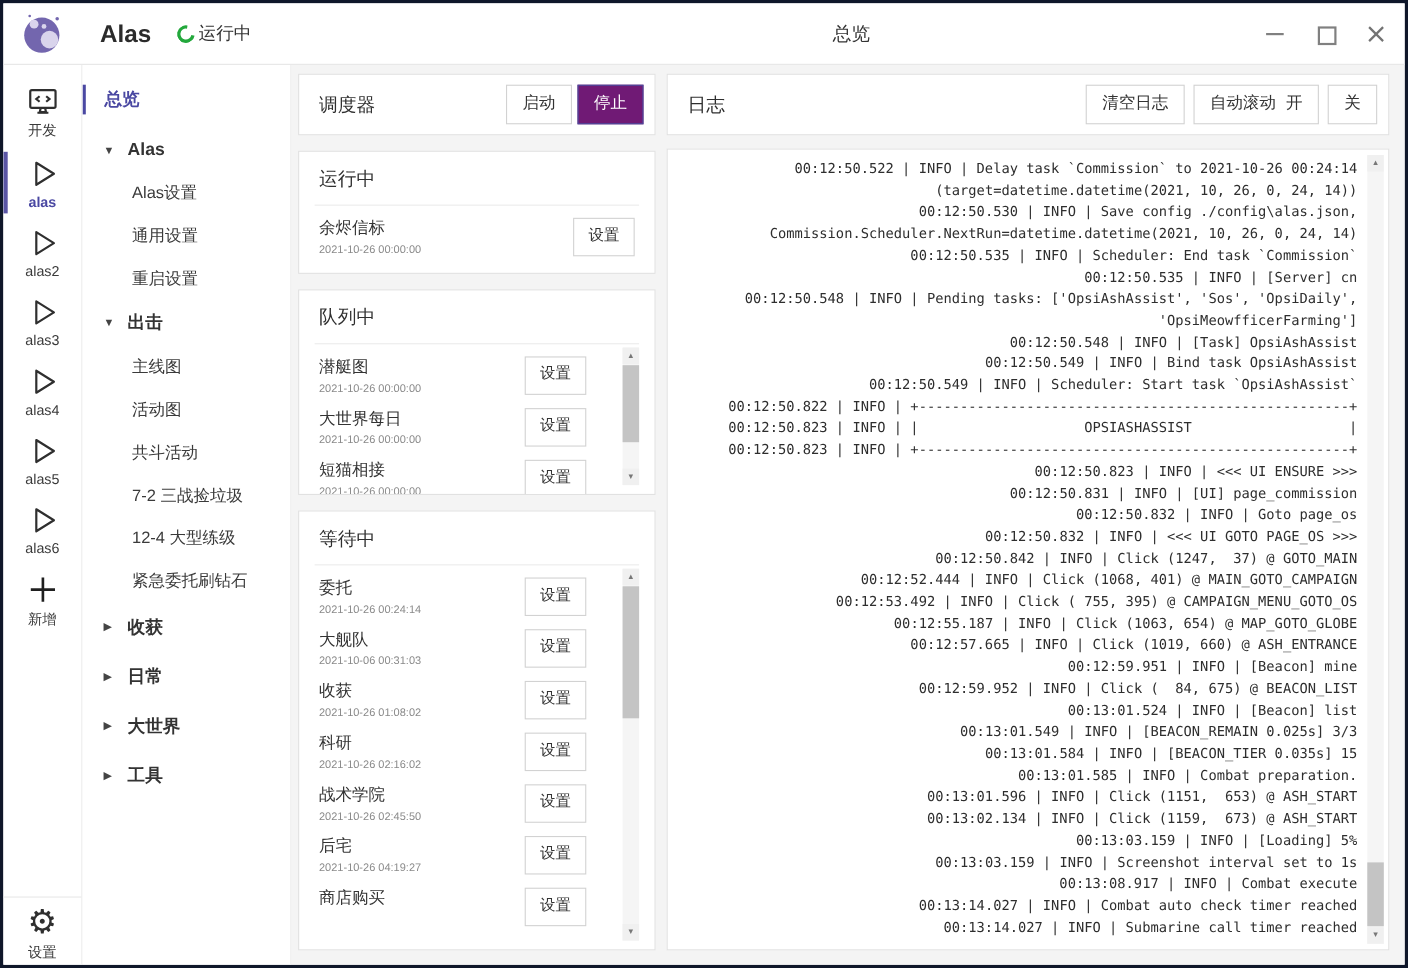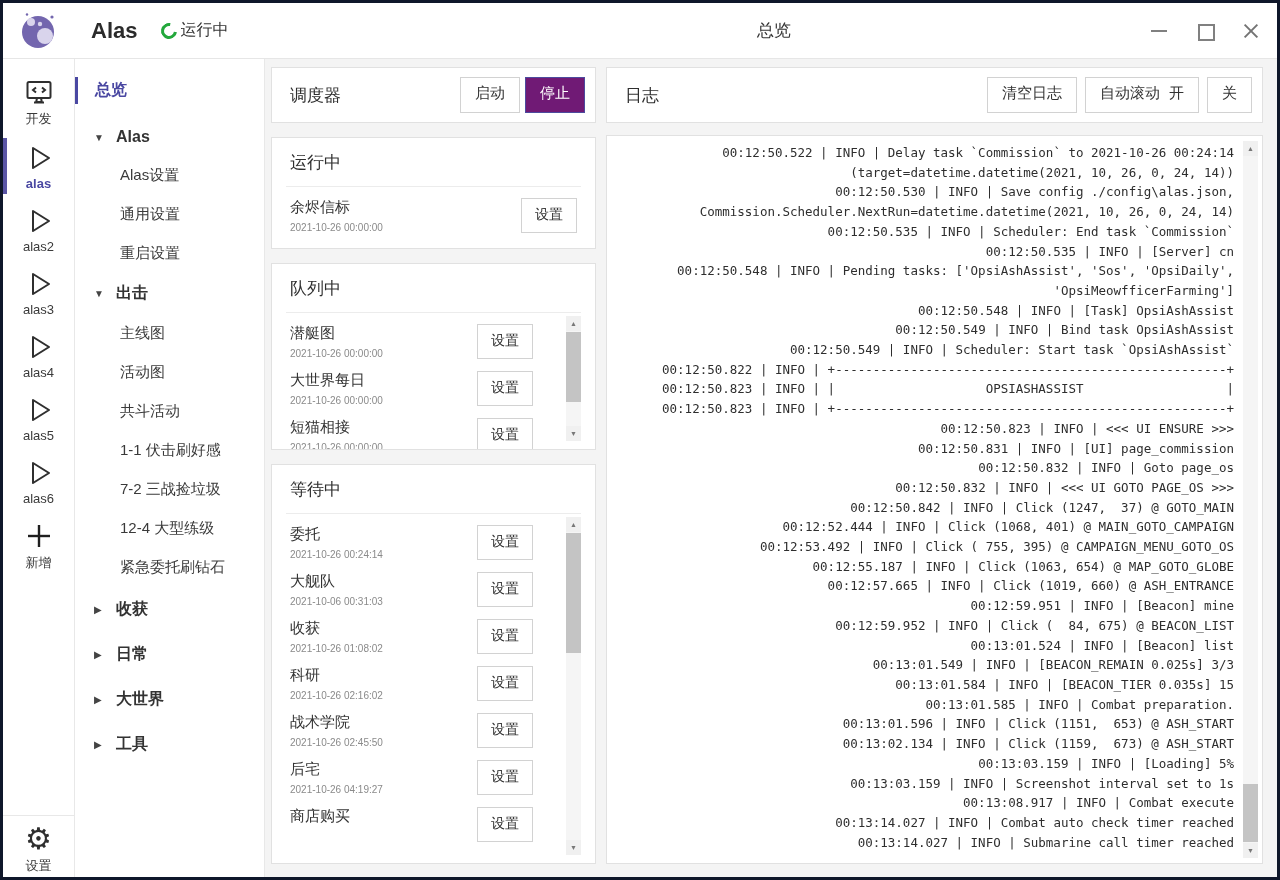--- a/index.html
+++ b/index.html
@@ -260,21 +260,20 @@
 
       <div class="menu-group-header">
         <span class="tri">▼</span>
         <span>出击</span>
       </div>
       <ul class="menu-items">
 
       <li>主线图</li>
           <li>活动图</li>
           <li>共斗活动</li>
-          <li>1-1 伏击刷好感</li>
           <li>7-2 三战捡垃圾</li>
           <li>12-4 大型练级</li>
           <li>紧急委托刷钻石</li>
         </ul>
 
       <div class="menu-group-header collapsed">
         <span class="tri">▶</span>
         <span>收获</span>
       </div>
       <div class="menu-group-header collapsed">

